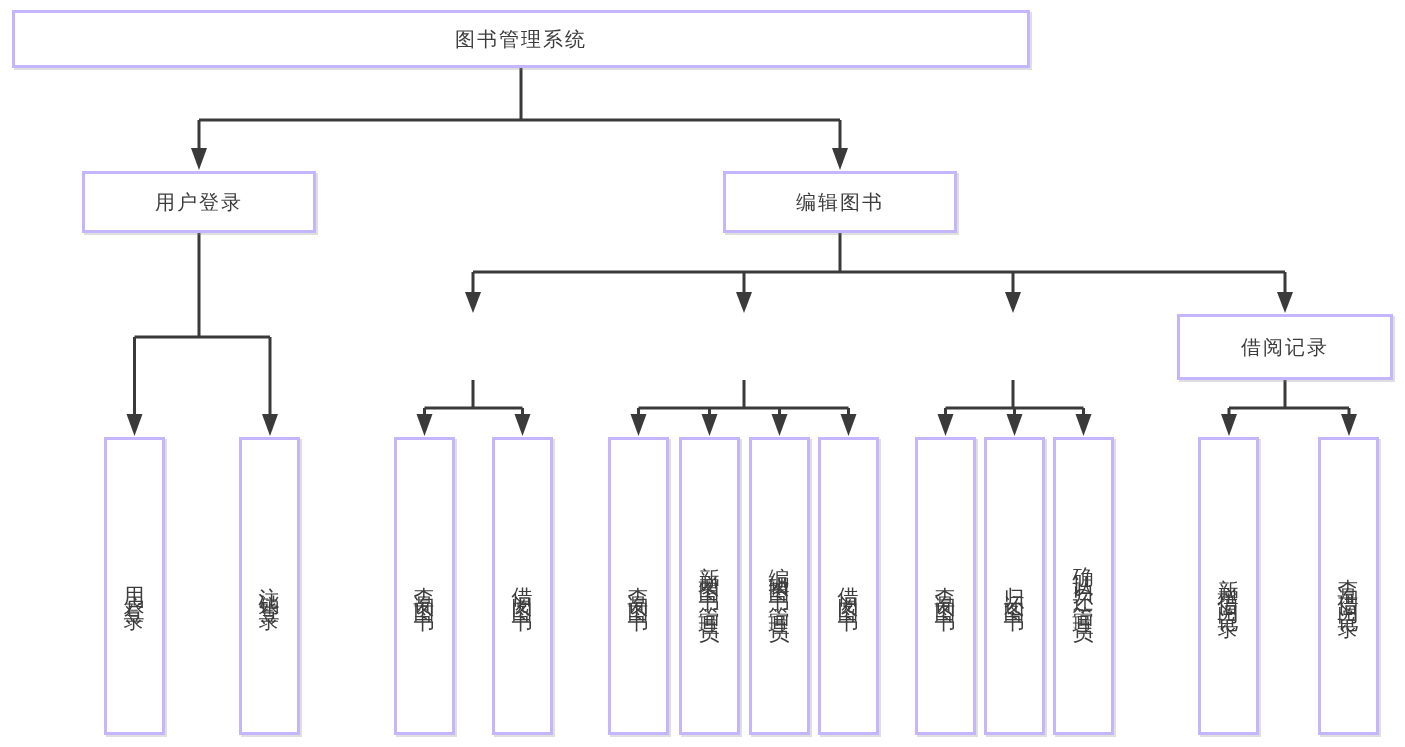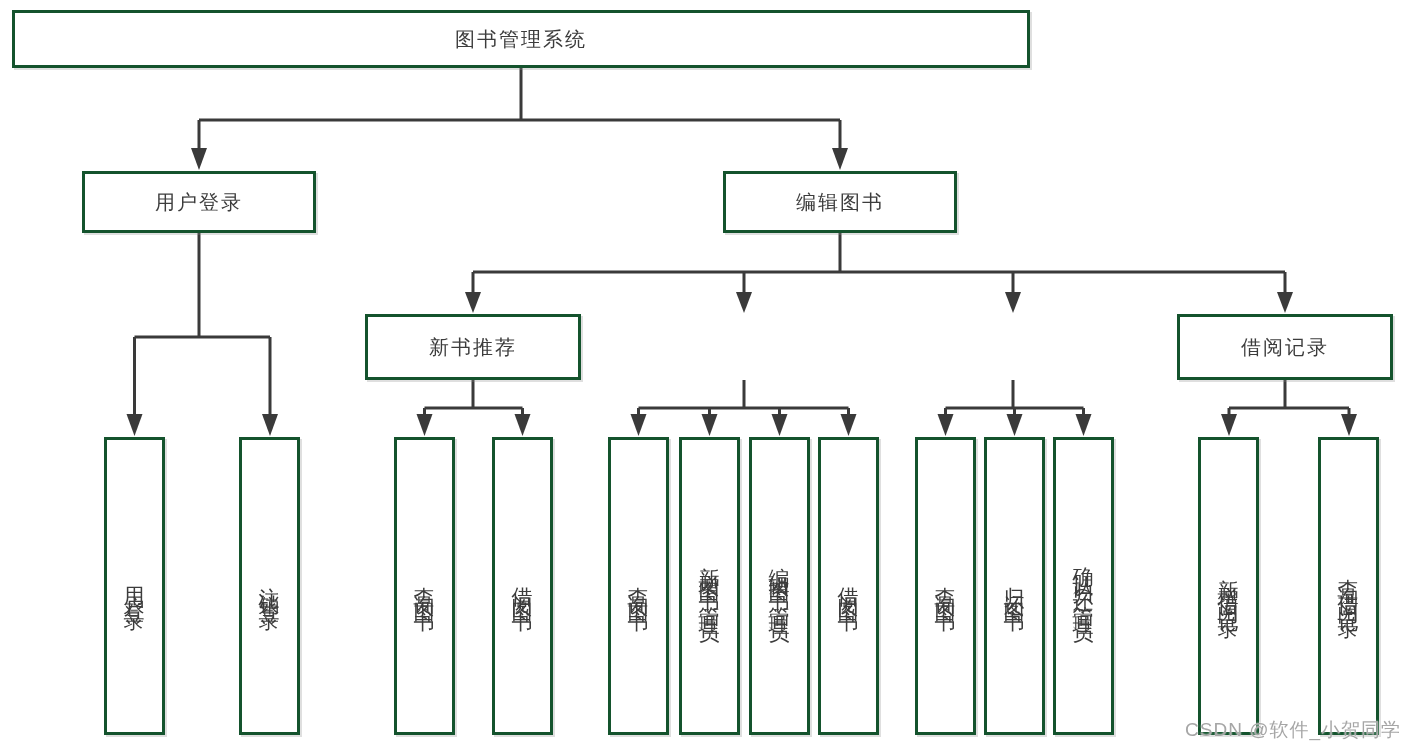--- a/index.html
+++ b/index.html
@@ -10,21 +10,21 @@
     font-family:"Liberation Sans","DejaVu Sans",sans-serif;
     color:#333333;
     overflow:hidden;
   }
   #wires{position:absolute;left:0;top:0;width:1405px;height:747px;}
   #wires path, #wires line{stroke:#3a3a3a;stroke-width:3;fill:none;}
   #wires polygon{fill:#3a3a3a;stroke:none;}
   .node{
     position:absolute;
     background:#ffffff;
-    border:3px solid #14532d;
+    border:3px solid #c4b5fd;
     box-sizing:border-box;
     display:flex;align-items:center;justify-content:center;
     box-shadow:2px 2px 0 rgba(140,140,140,0.28);
   }
   .h-label{font-size:20px;letter-spacing:2px;white-space:nowrap;color:#3c3c3c;}
   .leaf{width:61px;top:437px;height:298px;}
   .v-label{
     writing-mode:vertical-rl;
     font-size:21px;
     letter-spacing:8px;
@@ -102,23 +102,20 @@
     <span class="h-label">图书管理系统</span>
   </div>
 
   <div class="node" style="left:82px;top:171px;width:234px;height:62px;">
     <span class="h-label">用户登录</span>
   </div>
   <div class="node" style="left:723px;top:171px;width:234px;height:62px;">
     <span class="h-label">编辑图书</span>
   </div>
 
-  <div class="node" style="left:365px;top:314px;width:216px;height:66px;">
-    <span class="h-label">新书推荐</span>
-  </div>
   <div class="node" style="left:1177px;top:314px;width:216px;height:66px;">
     <span class="h-label">借阅记录</span>
   </div>
 
   <div class="node leaf" style="left:104px;">
     <span class="v-label">用户登录</span>
   </div>
   <div class="node leaf" style="left:239px;">
     <span class="v-label">注销登录</span>
   </div>
@@ -153,14 +150,13 @@
     <span class="v-label">确认归还（管理员）</span>
   </div>
 
   <div class="node leaf" style="left:1198px;">
     <span class="v-label">新增借阅记录</span>
   </div>
   <div class="node leaf" style="left:1318px;">
     <span class="v-label">查询借阅记录</span>
   </div>
 
-  <div id="watermark">CSDN @软件_小贺同学</div>
 </div>
 
 </body></html>

